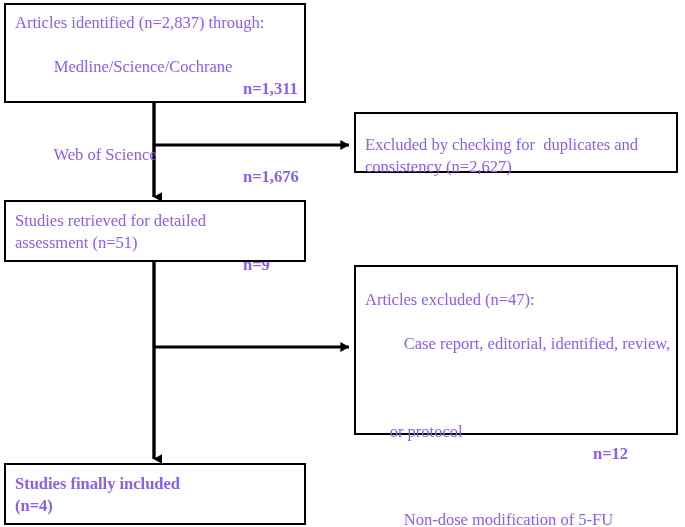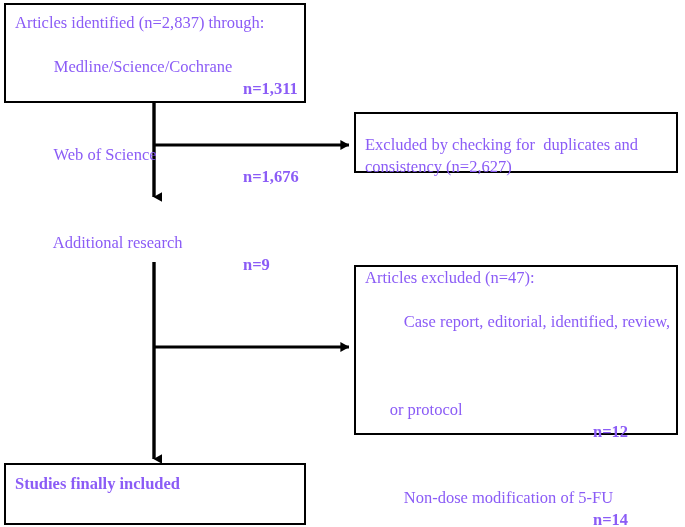--- a/index.html
+++ b/index.html
@@ -96,22 +96,26 @@
       <span>Additional research</span>
       <span class="row-count">n=9</span>
     </div>
   </div>
 
   <div class="flow-box" id="box-excluded-duplicates" style="left:354px; top:112px; width:324px; height:61px; padding-top:20px;">
     <div class="line-row">Excluded by checking for  duplicates and</div>
     <div class="line-row">consistency (n=2,627)</div>
   </div>
 
+  <div class="flow-box" id="box-retrieved" style="left:4px; top:200px; width:302px; height:62px; padding-top:8px;">
+    <div class="line-row">Studies retrieved for detailed</div>
+    <div class="line-row">assessment (n=51)</div>
+  </div>
 
-  <div class="flow-box" id="box-excluded-reasons" style="left:354px; top:265px; width:324px; height:170px; padding-top:0;">
+  <div class="flow-box" id="box-excluded-reasons" style="left:354px; top:265px; width:324px; height:170px; padding-top:22px;">
     <div class="line-row">Articles excluded (n=47):</div>
 
     <div class="line-row indent-1">
       <span>Case report, editorial, identified, review,</span>
       <span class="row-count"></span>
     </div>
 
     <div class="line-row">
       <span>or protocol</span>
       <span class="row-count">n=12</span>
@@ -119,15 +123,16 @@
 
     <div class="line-row indent-1">
       <span>Non-dose modification of 5-FU</span>
       <span class="row-count">n=14</span>
     </div>
 
   </div>
 
   <div class="flow-box" id="box-included" style="left:4px; top:463px; width:302px; height:62px; padding-top:8px;font-weight:bold;">
     <div class="line-row">Studies finally included</div>
+    <div class="line-row">(n=4)</div>
   </div>
 
 </div>
 
 </body></html>

